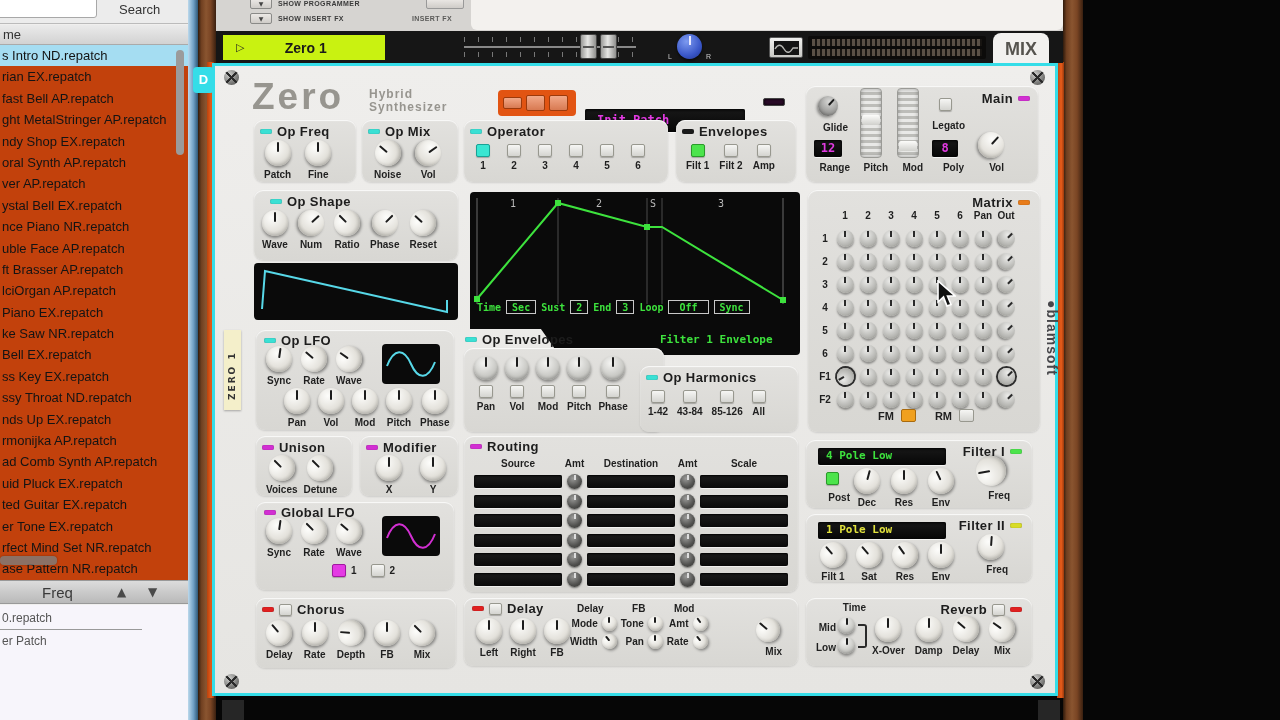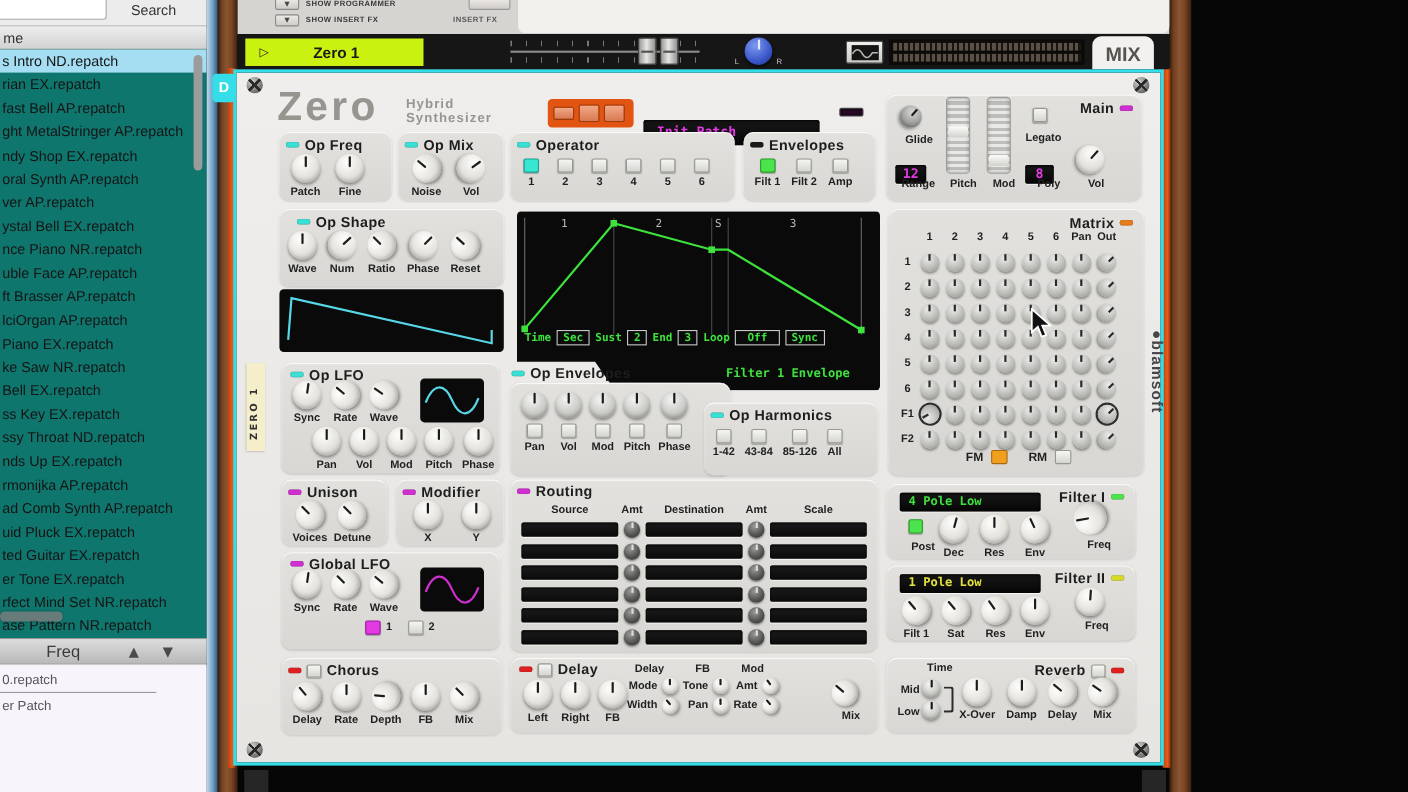--- a/index.html
+++ b/index.html
@@ -6,21 +6,21 @@
   *{box-sizing:border-box;}
   .screen{position:relative;width:1280px;height:720px;background:#050505;overflow:hidden;
     font-family:"Liberation Sans",sans-serif;-webkit-font-smoothing:antialiased;}
 
   
   .sidebar{position:absolute;left:0;top:0;width:188px;height:720px;background:#f0efee;}
   .search-row{position:absolute;left:0;top:0;width:188px;height:24px;background:#ececec;border-bottom:1px solid #bbb;}
   .search-box{position:absolute;left:-6px;top:-3px;width:103px;height:21px;border:1px solid #a8a8a8;border-radius:3px;background:#fff;outline:none;font:13px "Liberation Sans",sans-serif;padding:0 4px;}
   .search-label{position:absolute;left:119px;top:2px;font:13px "Liberation Sans",sans-serif;color:#333;}
   .list-header{position:absolute;left:0;top:25px;width:188px;height:20px;background:linear-gradient(#ebebeb,#d2d2d2);border-bottom:1px solid #aaa;font:13px "Liberation Sans",sans-serif;color:#333;padding:2px 0 0 3px;}
-  .file-list{position:absolute;left:0;top:45px;width:188px;height:535px;background:#0f766e;overflow:hidden;}
+  .file-list{position:absolute;left:0;top:45px;width:188px;height:535px;background:#c2410c;overflow:hidden;}
   .file-item{height:21.4px;line-height:21.4px;font:13px/21.4px "Liberation Sans",sans-serif;color:#141414;white-space:nowrap;overflow:hidden;padding-left:2px;}
   .file-item.on{background:#a5ddf2;}
   .vscroll{position:absolute;left:176px;top:48px;width:9px;height:300px;}
   .vthumb{width:8px;height:105px;margin-top:2px;background:#9b9b9b;border-radius:4px;}
   .hscroll{position:absolute;left:0px;top:556px;width:170px;height:10px;}
   .hthumb{width:57px;height:9px;background:rgba(125,125,125,.8);border-radius:4px;box-shadow:0 0 2px rgba(0,0,0,.4);}
   .load-bar{position:absolute;left:0;top:580px;width:188px;height:24px;background:linear-gradient(#dcdcdc,#b9b9b9);border-top:1px solid #999;border-bottom:1px solid #999;}
   .load-btn{position:absolute;left:42px;top:3px;font:15px "Liberation Sans",sans-serif;color:#3a3a3a;cursor:default;}
   .arrow-up{position:absolute;left:117px;top:4px;font:12px "DejaVu Sans",sans-serif;color:#4a4a4a;}
   .arrow-dn{position:absolute;left:148px;top:4px;font:12px "DejaVu Sans",sans-serif;color:#4a4a4a;}
@@ -122,21 +122,21 @@
   #glfo-top .cell:nth-child(3) .knob{transform:rotate(-50deg);}
   #unison-cells .knob{transform:rotate(-45deg);}
   #chorus-cells .cell:nth-child(1) .knob{transform:rotate(-40deg);} #chorus-cells .cell:nth-child(3) .knob{transform:rotate(-85deg);}
   #chorus-cells .cell:nth-child(5) .knob{transform:rotate(-45deg);}
   #f1-cells .cell:nth-child(1) .knob{transform:rotate(15deg);} #f1-cells .cell:nth-child(3) .knob{transform:rotate(-25deg);}
   #f2-cells .cell:nth-child(1) .knob{transform:rotate(-40deg);} #f2-cells .cell:nth-child(2) .knob{transform:rotate(-40deg);}
   #f2-cells .cell:nth-child(3) .knob{transform:rotate(-35deg);}
   #reverb-cells .cell:nth-child(3) .knob{transform:rotate(-50deg);} #reverb-cells .cell:nth-child(4) .knob{transform:rotate(-55deg);}
 
   
-  .mag-text{color:#e23ae2;font:bold 12px "DejaVu Sans Mono",monospace;text-align:center;margin-top:10px;}
+  .mag-text{color:#e23ae2;font:bold 12px "DejaVu Sans Mono",monospace;text-align:center;}
   .green-text{color:#3de23d;font:bold 11px/16px "DejaVu Sans Mono",monospace;}
   .yellow-text{color:#e2e23d;font:bold 11px/16px "DejaVu Sans Mono",monospace;}
 
   
   .env-display{position:absolute;left:255px;top:126px;width:330px;height:163px;background:#0a0a0a;border-radius:4px;
     clip-path:polygon(0 0,100% 0,100% 100%,27% 100%,21.5% 84%,0 84%);}
   .seg{position:absolute;top:6px;font:10px "DejaVu Sans Mono",monospace;color:#bbb;}
   .env-controls{position:absolute;left:7px;top:108px;display:flex;align-items:center;gap:5px;font:bold 10px "DejaVu Sans Mono",monospace;color:#3de23d;}
   .gbox{border:1px solid #c8c8c8;padding:0 5px;height:14px;line-height:13px;color:#3de23d;}
   .env-name{position:absolute;left:190px;top:141px;font:bold 11px "DejaVu Sans Mono",monospace;color:#3de23d;}

